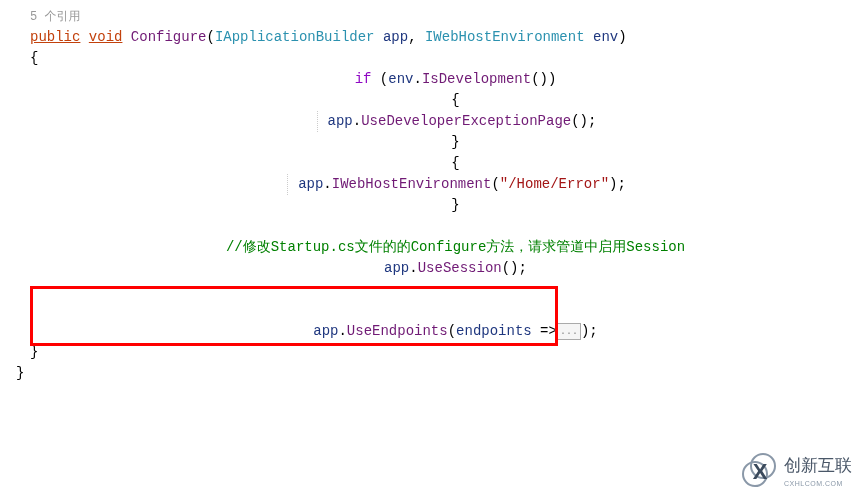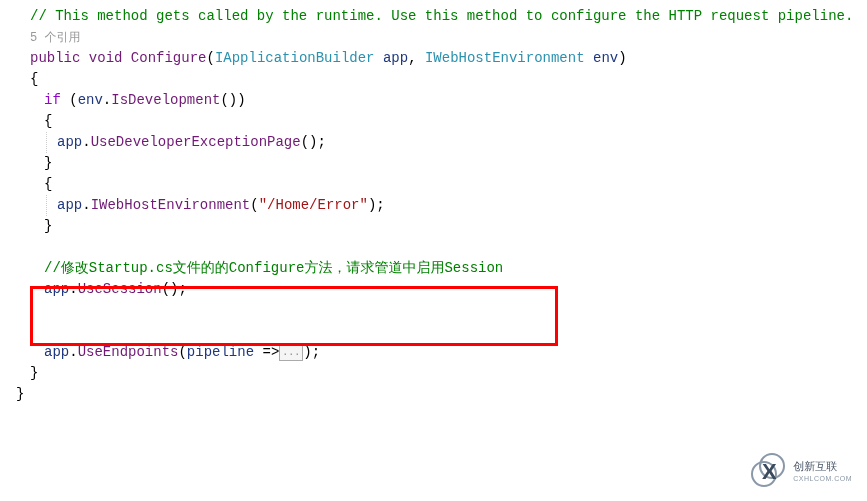--- a/index.html
+++ b/index.html
@@ -15,24 +15,24 @@
       line-height: 1.5;
     }
     .code-container {
       padding-left: 16px;
     }
     .line {
       white-space: pre;
       min-height: 21px;
     }
     .indent-1 { padding-left: 14px; }
-    .indent-2 { padding-left: 28px; }
+    .indent-2 { padding-left: 28px; text-align: center; }
     .comment { color: #008000; }
     .codelens { color: #999999; font-size: 12px; }
-    .keyword-blue { color: #701a75; }
+    .keyword-blue { color: #c2410c; text-decoration: underline; }
     .keyword-purple { color: #8f08c4; }
     .type { color: #2b91af; }
     .method { color: #701a75; }
     .string { color: #a31515; }
     .paren { color: #000000; }
     .ident { color: #1f377f; }
     .lambda { color: #000000; }
     .collapse-box {
       display: inline-block;
       border: 1px solid #aaaaaa;
@@ -84,29 +84,28 @@
     .watermark-x {
       position: absolute;
       top: 50%;
       left: 50%;
       transform: translate(-50%, -50%);
       font-size: 22px;
       font-weight: bold;
       color: #3b4a5c;
       font-family: Arial, sans-serif;
     }
-    .watermark-text-main { font-size: 11px; font-weight: 500; color: #4a5768; }
+    .watermark-text-main { font-size: 17px; font-weight: 500; color: #4a5768; }
     .watermark-text-sub { font-size: 7px; color: #8a98a8; letter-spacing: 0.5px; }
   </style>
 </head>
 <body>
 
 <div class="code-container">
 
-  <div class="line indent-1"><span class="comment">// This method gets called by the runtime. Use this method to configure the HTTP request pipeline.</span></div>
 
   <div class="line indent-1"><span class="codelens">5 个引用</span></div>
 
   <div class="line indent-1"><span class="keyword-blue">public</span><span> </span><span class="keyword-blue">void</span><span> </span><span class="method">Configure</span><span class="paren">(</span><span class="type">IApplicationBuilder</span><span class="ident"> app</span><span>, </span><span class="type">IWebHostEnvironment</span><span class="ident"> env</span><span class="paren">)</span></div>
 
   <div class="line indent-1"><span>{</span></div>
 
   <div class="line indent-2"><span class="keyword-purple">if</span><span> (</span><span class="ident">env</span><span>.</span><span class="method">IsDevelopment</span><span>()</span><span>)</span></div>
 
   <div class="line indent-2"><span>{</span></div>
@@ -126,21 +125,21 @@
 
   <div class="line indent-2"><span class="comment">//修改Startup.cs文件的的Configure方法，请求管道中启用Session</span></div>
 
   <div class="line indent-2"><span class="ident">app</span><span>.</span><span class="method">UseSession</span><span>();</span></div>
 
   <div class="line">&nbsp;</div>
 
 
   <div class="line">&nbsp;</div>
 
-  <div class="line indent-2"><span class="ident">app</span><span>.</span><span class="method">UseEndpoints</span><span>(</span><span class="ident">pipeline</span><span class="lambda"> =&gt;</span><span class="collapse-box">...</span><span>);</span></div>
+  <div class="line indent-2"><span class="ident">app</span><span>.</span><span class="method">UseEndpoints</span><span>(</span><span class="ident">endpoints</span><span class="lambda"> =&gt;</span><span class="collapse-box">...</span><span>);</span></div>
 
   <div class="line indent-1"><span>}</span></div>
 
   <div class="line"><span>}</span></div>
 
 </div>
 
 <div class="highlight-box"></div>
 
 <div class="watermark">

